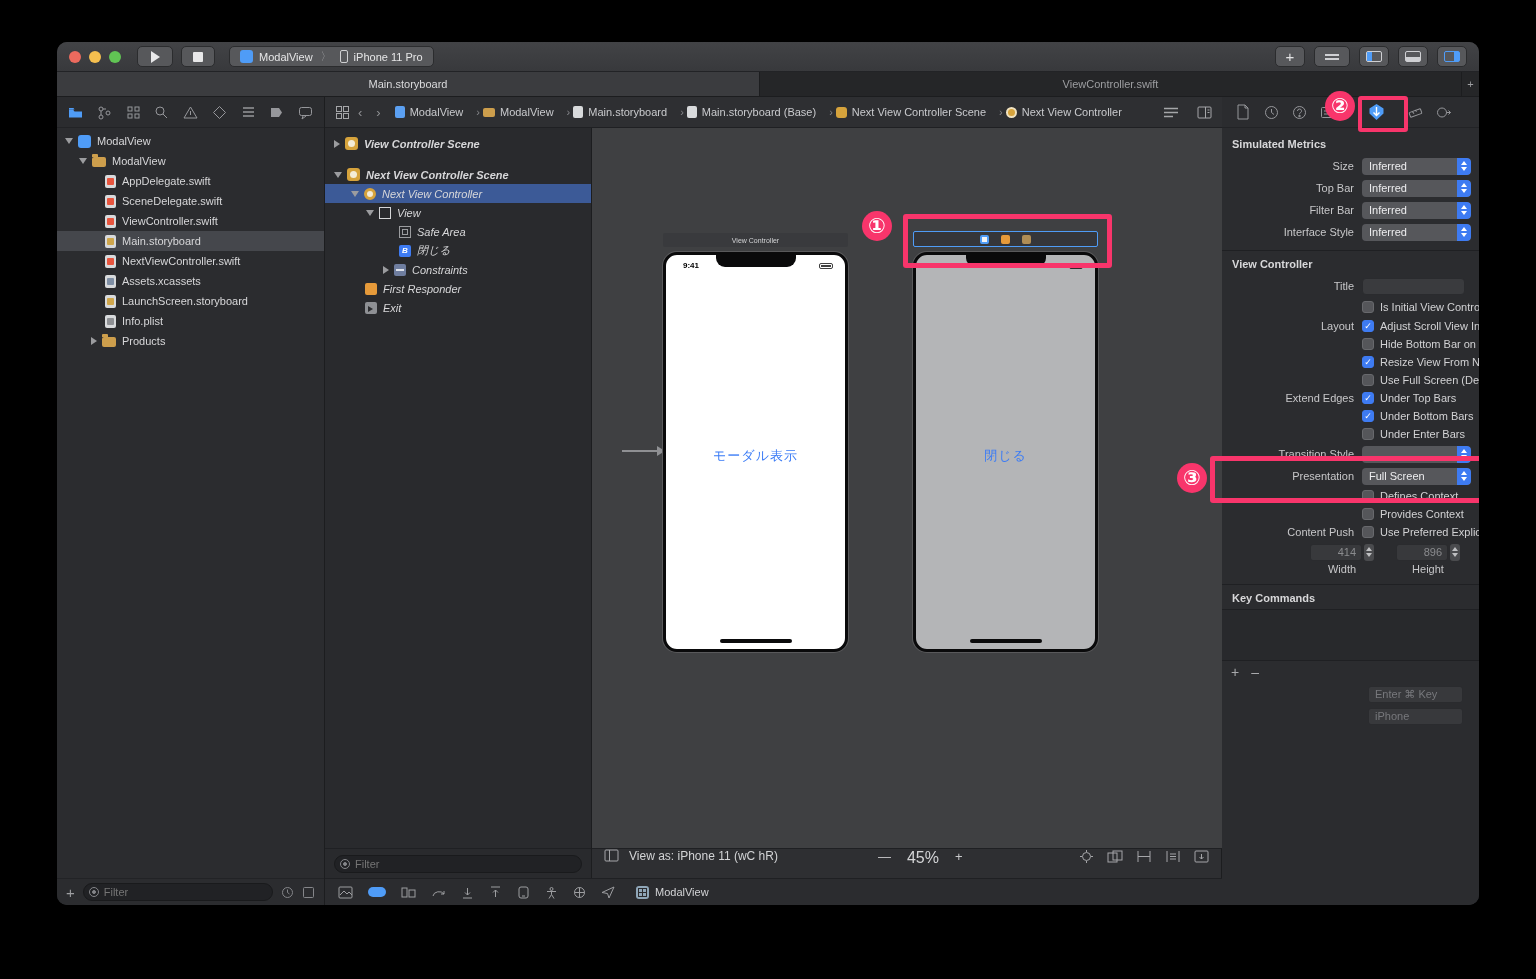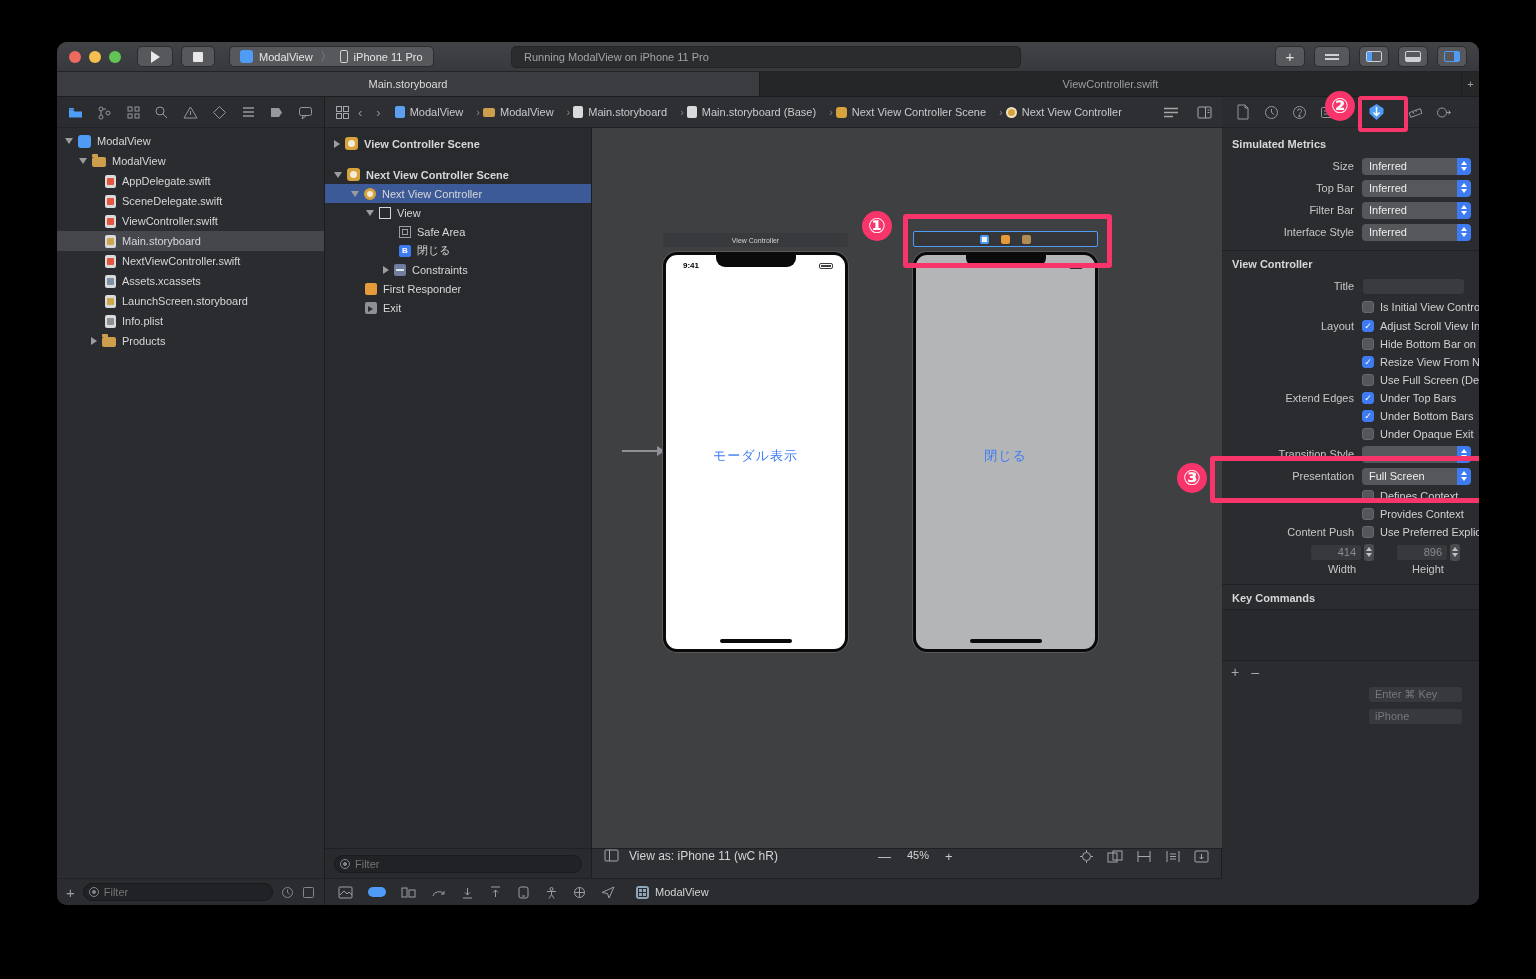--- a/index.html
+++ b/index.html
@@ -80,21 +80,21 @@
   .jb-doc{width:10px;height:12px;border-radius:2px;background:#d8dadc;flex:none;}
   .jb-doc.blue{background:#5ba0f2}
   .jb-fold{width:12px;height:9px;background:#cd9e4c;border-radius:2px;flex:none;}
   .jb-scene{width:11px;height:11px;background:#d6a33c;border-radius:3px;flex:none;}
   .jb-vc{width:11px;height:11px;background:#d6a33c;border-radius:50%;border:2px solid #f0e2c0;flex:none;}
   .jb-arrows{display:flex;gap:14px;margin:0 14px 0 8px;color:#8f9093;font-size:13px;}
 
   
   .outline{position:absolute;left:268px;top:31px;width:267px;bottom:27px;background:#292a2d;border-right:1px solid #1c1d1f;}
   .outline-tree{position:absolute;top:0;left:0;right:0;bottom:30px;padding-top:6px;overflow:hidden;}
-  .orow{display:flex;align-items:center;height:19px;color:#d7d7d9;white-space:nowrap;}
+  .orow{display:flex;align-items:center;height:19px;color:#d7d7d9;white-space:nowrap;font-style:italic;}
   .sceneic{width:13px;height:13px;border-radius:3px;background:#d6a33c;position:relative;margin-right:6px;flex:none;}
   .sceneic::after{content:"";position:absolute;left:3px;top:3px;right:3px;bottom:3px;border-radius:50%;background:#f4ecd7;}
   .vcic{width:12px;height:12px;border-radius:50%;background:#f4ecd7;border:3px solid #d6a33c;margin-right:6px;flex:none;}
   .viewic{width:12px;height:12px;border:1px solid #d4d5d7;background:transparent;margin-right:6px;flex:none;}
   .saic{width:12px;height:12px;border:1px solid #9b9c9f;margin-right:6px;position:relative;flex:none;}
   .saic::after{content:"";position:absolute;inset:2px;border:1px dashed #9b9c9f;}
   .bic{width:12px;height:12px;background:#3e7bf2;border-radius:2px;color:#fff;font-size:8px;font-weight:bold;
     display:flex;align-items:center;justify-content:center;margin-right:6px;flex:none;}
   .consic{width:12px;height:12px;background:#6f7ea0;border-radius:2px;margin-right:6px;position:relative;flex:none;}
   .consic::after{content:"";position:absolute;left:2px;right:2px;top:5px;height:2px;background:#dfe3ec;}
@@ -129,21 +129,21 @@
   .pbtn{position:absolute;top:192px;width:100%;text-align:center;color:#3a7bf6;font-size:13px;letter-spacing:1px;}
   .init-arrow{position:absolute;left:30px;top:322px;width:36px;height:2px;background:#8f9093;}
   .init-arrow::after{content:"";position:absolute;right:-7px;top:-4px;width:0;height:0;
     border-left:8px solid #8f9093;border-top:5px solid transparent;border-bottom:5px solid transparent;}
 
   .canvas-bar{position:absolute;left:535px;bottom:27px;width:630px;height:30px;background:#2e2f32;
     border-top:1px solid #1f2023;border-right:1px solid #1c1d1f;display:flex;align-items:flex-start;
     padding:0 12px;color:#d3d4d6;}
   .viewas{margin-left:10px;font-size:12px;}
   .zoomctl{color:#c9cacc;font-size:13px;}
-  .zlvl{margin:0 16px;font-size:11px;color:#d3d4d6;}
+  .zlvl{margin:0 16px;font-size:16px;color:#d3d4d6;}
   .cb-icons{margin-left:auto;display:flex;gap:13px;align-items:center;}
 
   
   .bottom-toolbar{position:absolute;left:268px;bottom:0;width:897px;height:27px;background:#2b2c2f;
     border-top:1px solid #1f2023;display:flex;align-items:center;gap:15px;padding:0 13px;color:#9d9ea1;}
   .devpill{width:18px;height:10px;background:#4f9cf7;border-radius:5px;}
   .appchip{display:flex;align-items:center;gap:6px;color:#d3d4d6;margin-left:6px;}
   .chipic{width:13px;height:13px;border-radius:3px;background:#8fa6b8;position:relative;}
   .chipic::after{content:"";position:absolute;inset:2px;
     background:linear-gradient(#2b2c2f 0 1px,transparent 1px) 0 0/100% 4px,
@@ -210,23 +210,20 @@
     <div class="tbtn stop">
         <span class="stop-sq"></span>
       </div>
     <div class="scheme">
       <span class="appic"></span>
       <span>ModalView</span>
       <span class="sep">〉</span>
       <span class="devic"></span>
       <span>iPhone 11 Pro</span>
     </div>
-    <div class="status">
-      <span>Running ModalView on iPhone 11 Pro</span>
-    </div>
     <div class="tb-right">
       <div class="tbtn" style="font-size:15px;">
         <span>+</span>
       </div>
       <div class="tbtn" style="width:36px">
         <span class="swapico">
             <i></i>
             <i></i>
           </span>
       </div>
@@ -766,21 +763,21 @@
           <span class="cbl">Under Top Bars</span>
         </div>
         <div class="irow h18">
           <span class="lbl"></span>
           <span class="cb on"></span>
           <span class="cbl">Under Bottom Bars</span>
         </div>
         <div class="irow h18">
           <span class="lbl"></span>
           <span class="cb"></span>
-          <span class="cbl">Under Opaque Exit</span>
+          <span class="cbl">Under Enter Bars</span>
         </div>
 
         <div class="irow">
           <span class="lbl">Transition Style</span>
           <span class="popup">
               <span class="cap">
                 <i class="up"></i>
                 <i class="dn"></i>
               </span>
             </span>

